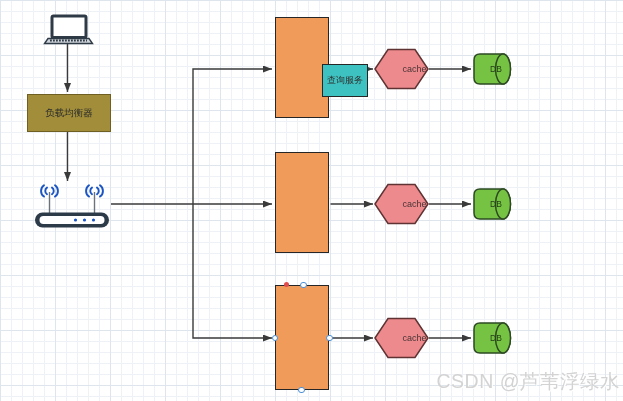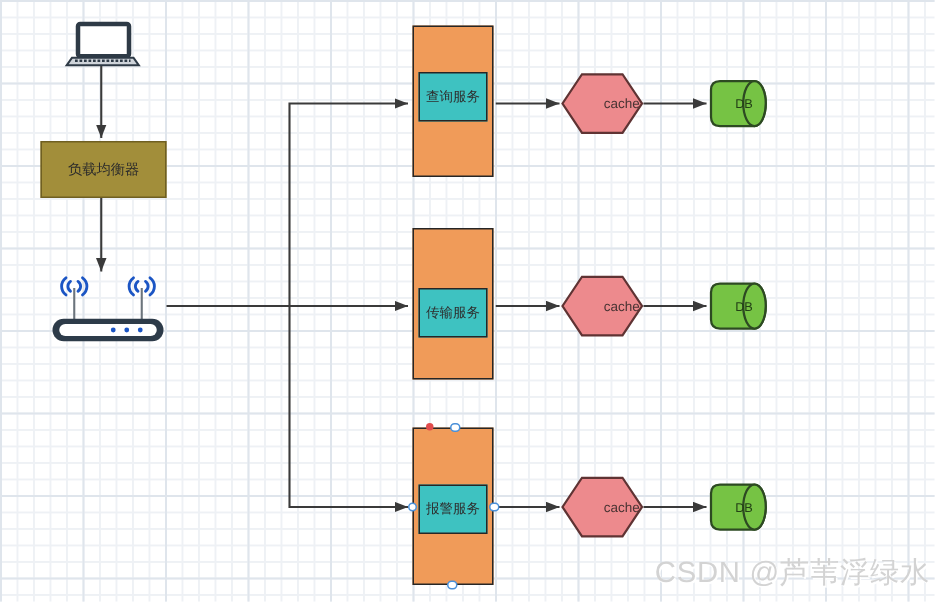--- a/index.html
+++ b/index.html
@@ -18,21 +18,21 @@
   }
   svg{position:absolute;left:0;top:0;}
   .node{position:absolute;box-sizing:border-box;display:flex;align-items:center;justify-content:center;}
   .lb{left:27px;top:94px;width:84px;height:38px;background:#a28e3a;border:1.5px solid #6f5f21;}
   .lb span{font-size:9.5px;color:#2b2b2b;text-align:right;}
   .orange{background:#f09b59;border:1.5px solid #262626;width:54px;left:275px;}
   .orange.r0{top:17px;height:101px;}
   .orange.r1{top:152px;height:101px;}
   .orange.r2{top:285px;height:105px;}
   .teal{background:#3ec2c1;border:1.5px solid #262626;width:46px;left:279px;height:33px;}
-  .teal.r0{top:48px;}
+  .teal.r0{top:64px;margin-left:43px;}
   .teal.r1{top:192px;}
   .teal.r2{top:323px;}
   .teal span{font-size:9px;color:#2e2e2e;}
   .lbl{position:absolute;display:flex;align-items:center;justify-content:center;text-align:center;color:#3c3c3c;}
   .proxy-lbl{left:28px;top:230px;width:90px;height:14px;font-size:9.5px;color:#4a4a4a;}
   .cache-lbl{left:388px;width:53px;height:14px;font-size:9px;color:#4a3434;}
   .db-lbl{left:480px;width:32px;height:14px;font-size:8.5px;color:#234016;}
   .row0{top:62px;} .row1{top:197px;} .row2{top:331px;}
   .handle{position:absolute;width:6.5px;height:6.5px;border-radius:50%;background:#fff;border:1.4px solid #4a90d9;box-sizing:border-box;}
   .handle-red{position:absolute;width:5px;height:5px;border-radius:50%;background:#e24c4c;}
@@ -118,26 +118,20 @@
     <span>负载均衡器</span>
   </div>
 
   <div class="node orange r0"></div>
   <div class="node orange r1"></div>
   <div class="node orange r2"></div>
 
   <div class="node teal r0">
     <span>查询服务</span>
   </div>
-  <div class="node teal r1">
-    <span>传输服务</span>
-  </div>
-  <div class="node teal r2">
-    <span>报警服务</span>
-  </div>
 
 
   <div class="lbl cache-lbl row0">cache</div>
   <div class="lbl cache-lbl row1">cache</div>
   <div class="lbl cache-lbl row2">cache</div>
 
   <div class="lbl db-lbl row0">DB</div>
   <div class="lbl db-lbl row1">DB</div>
   <div class="lbl db-lbl row2">DB</div>
 

